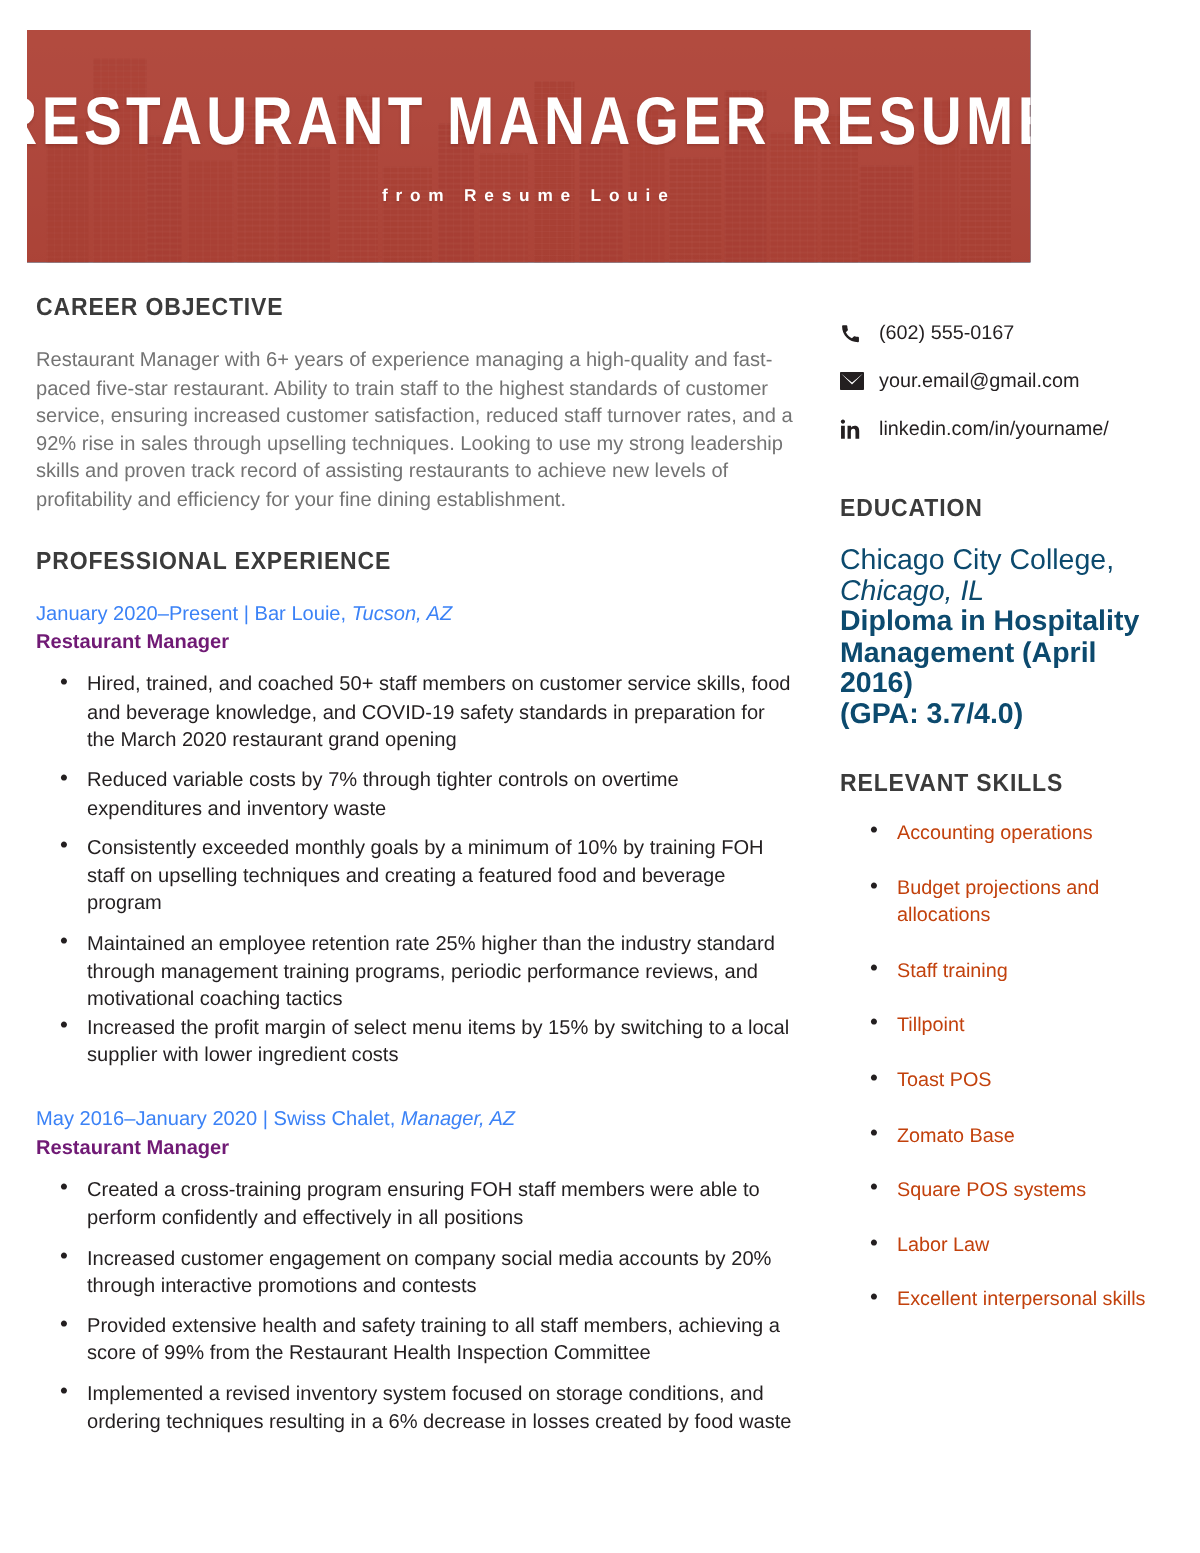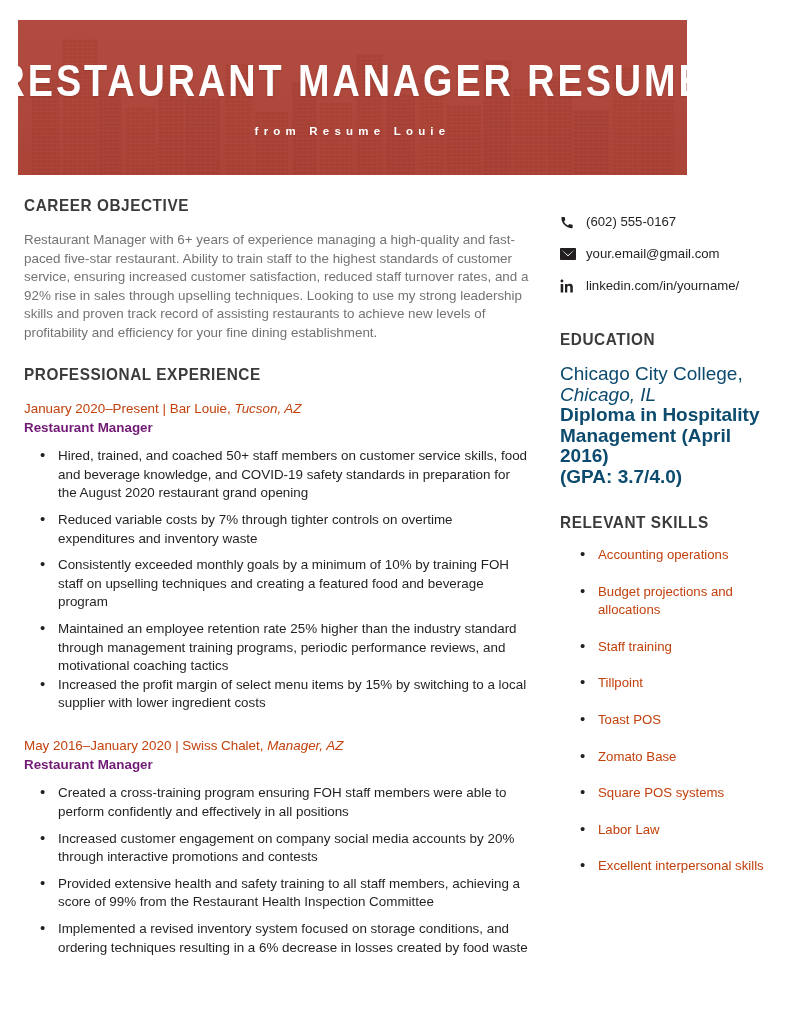--- a/index.html
+++ b/index.html
@@ -128,21 +128,21 @@
     font-size: 13.4px;
     line-height: 18.6px;
     color: #737373;
     text-align: left;
   }
 
   .job { margin-top: 0; }
   .job-meta {
     font-size: 13.4px;
     line-height: 18.6px;
-    color: #c2410c;
+    color: #3b82f6;
   }
   .job-meta .loc { font-style: italic; }
   .job-title {
     font-size: 13.4px;
     line-height: 19px;
     font-weight: bold;
     color: #701a75;
   }
 
   ul.bullets {
@@ -272,21 +272,21 @@
 
       <div class="job" style="margin-top:16px;">
         <div class="job-meta">
           <span>January 2020–Present</span>
           <span>|</span>
           <span>Bar Louie,</span>
           <span class="loc">Tucson, AZ</span>
         </div>
         <div class="job-title">Restaurant Manager</div>
         <ul class="bullets">
-          <li>Hired, trained, and coached 50+ staff members on customer service skills, food and beverage knowledge, and COVID-19 safety standards in preparation for the August 2020 restaurant grand opening</li>
+          <li>Hired, trained, and coached 50+ staff members on customer service skills, food and beverage knowledge, and COVID-19 safety standards in preparation for the March 2020 restaurant grand opening</li>
           <li>Reduced variable costs by 7% through tighter controls on overtime expenditures and inventory waste</li>
           <li>Consistently exceeded monthly goals by a minimum of 10% by training FOH staff on upselling techniques and creating a featured food and beverage program</li>
           <li style="margin-bottom:0;">Maintained an employee retention rate 25% higher than the industry standard through management training programs, periodic performance reviews, and motivational coaching tactics</li>
           <li style="margin-bottom:0;">Increased the profit margin of select menu items by 15% by switching to a local supplier with lower ingredient costs</li>
         </ul>
       </div>
 
       <div class="job" style="margin-top:24px;">
         <div class="job-meta">
           <span>May 2016–January 2020</span>

